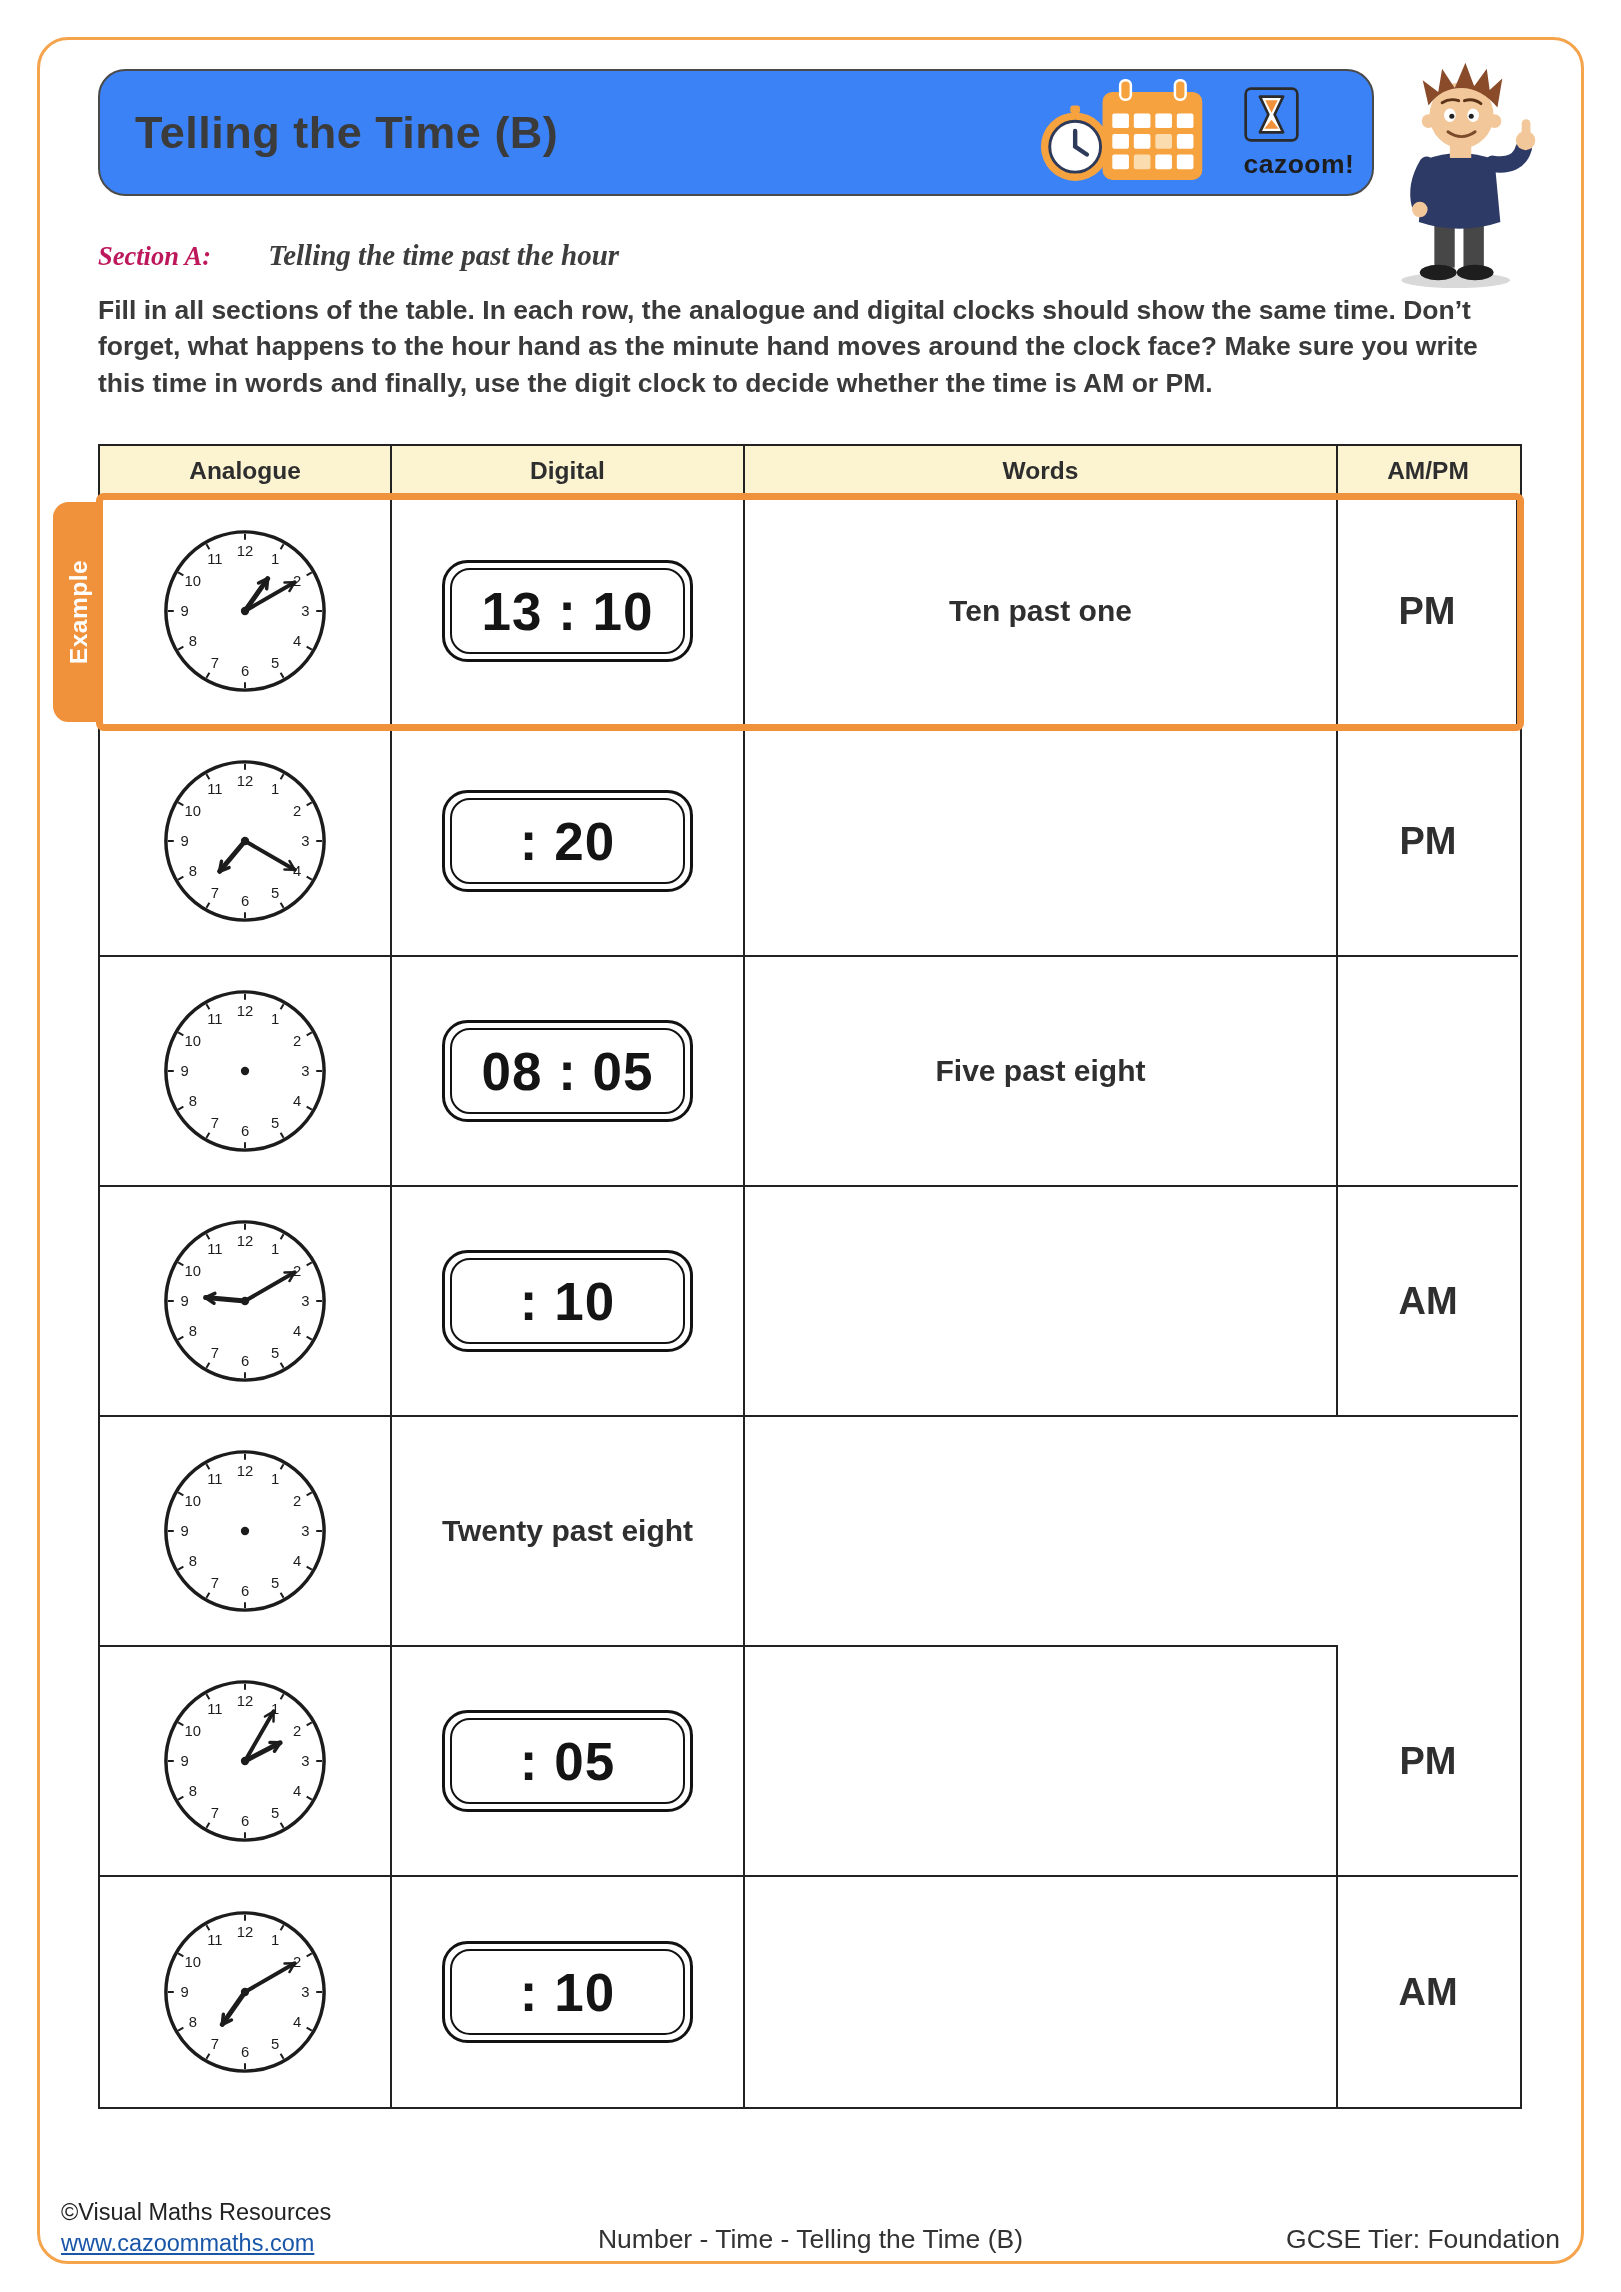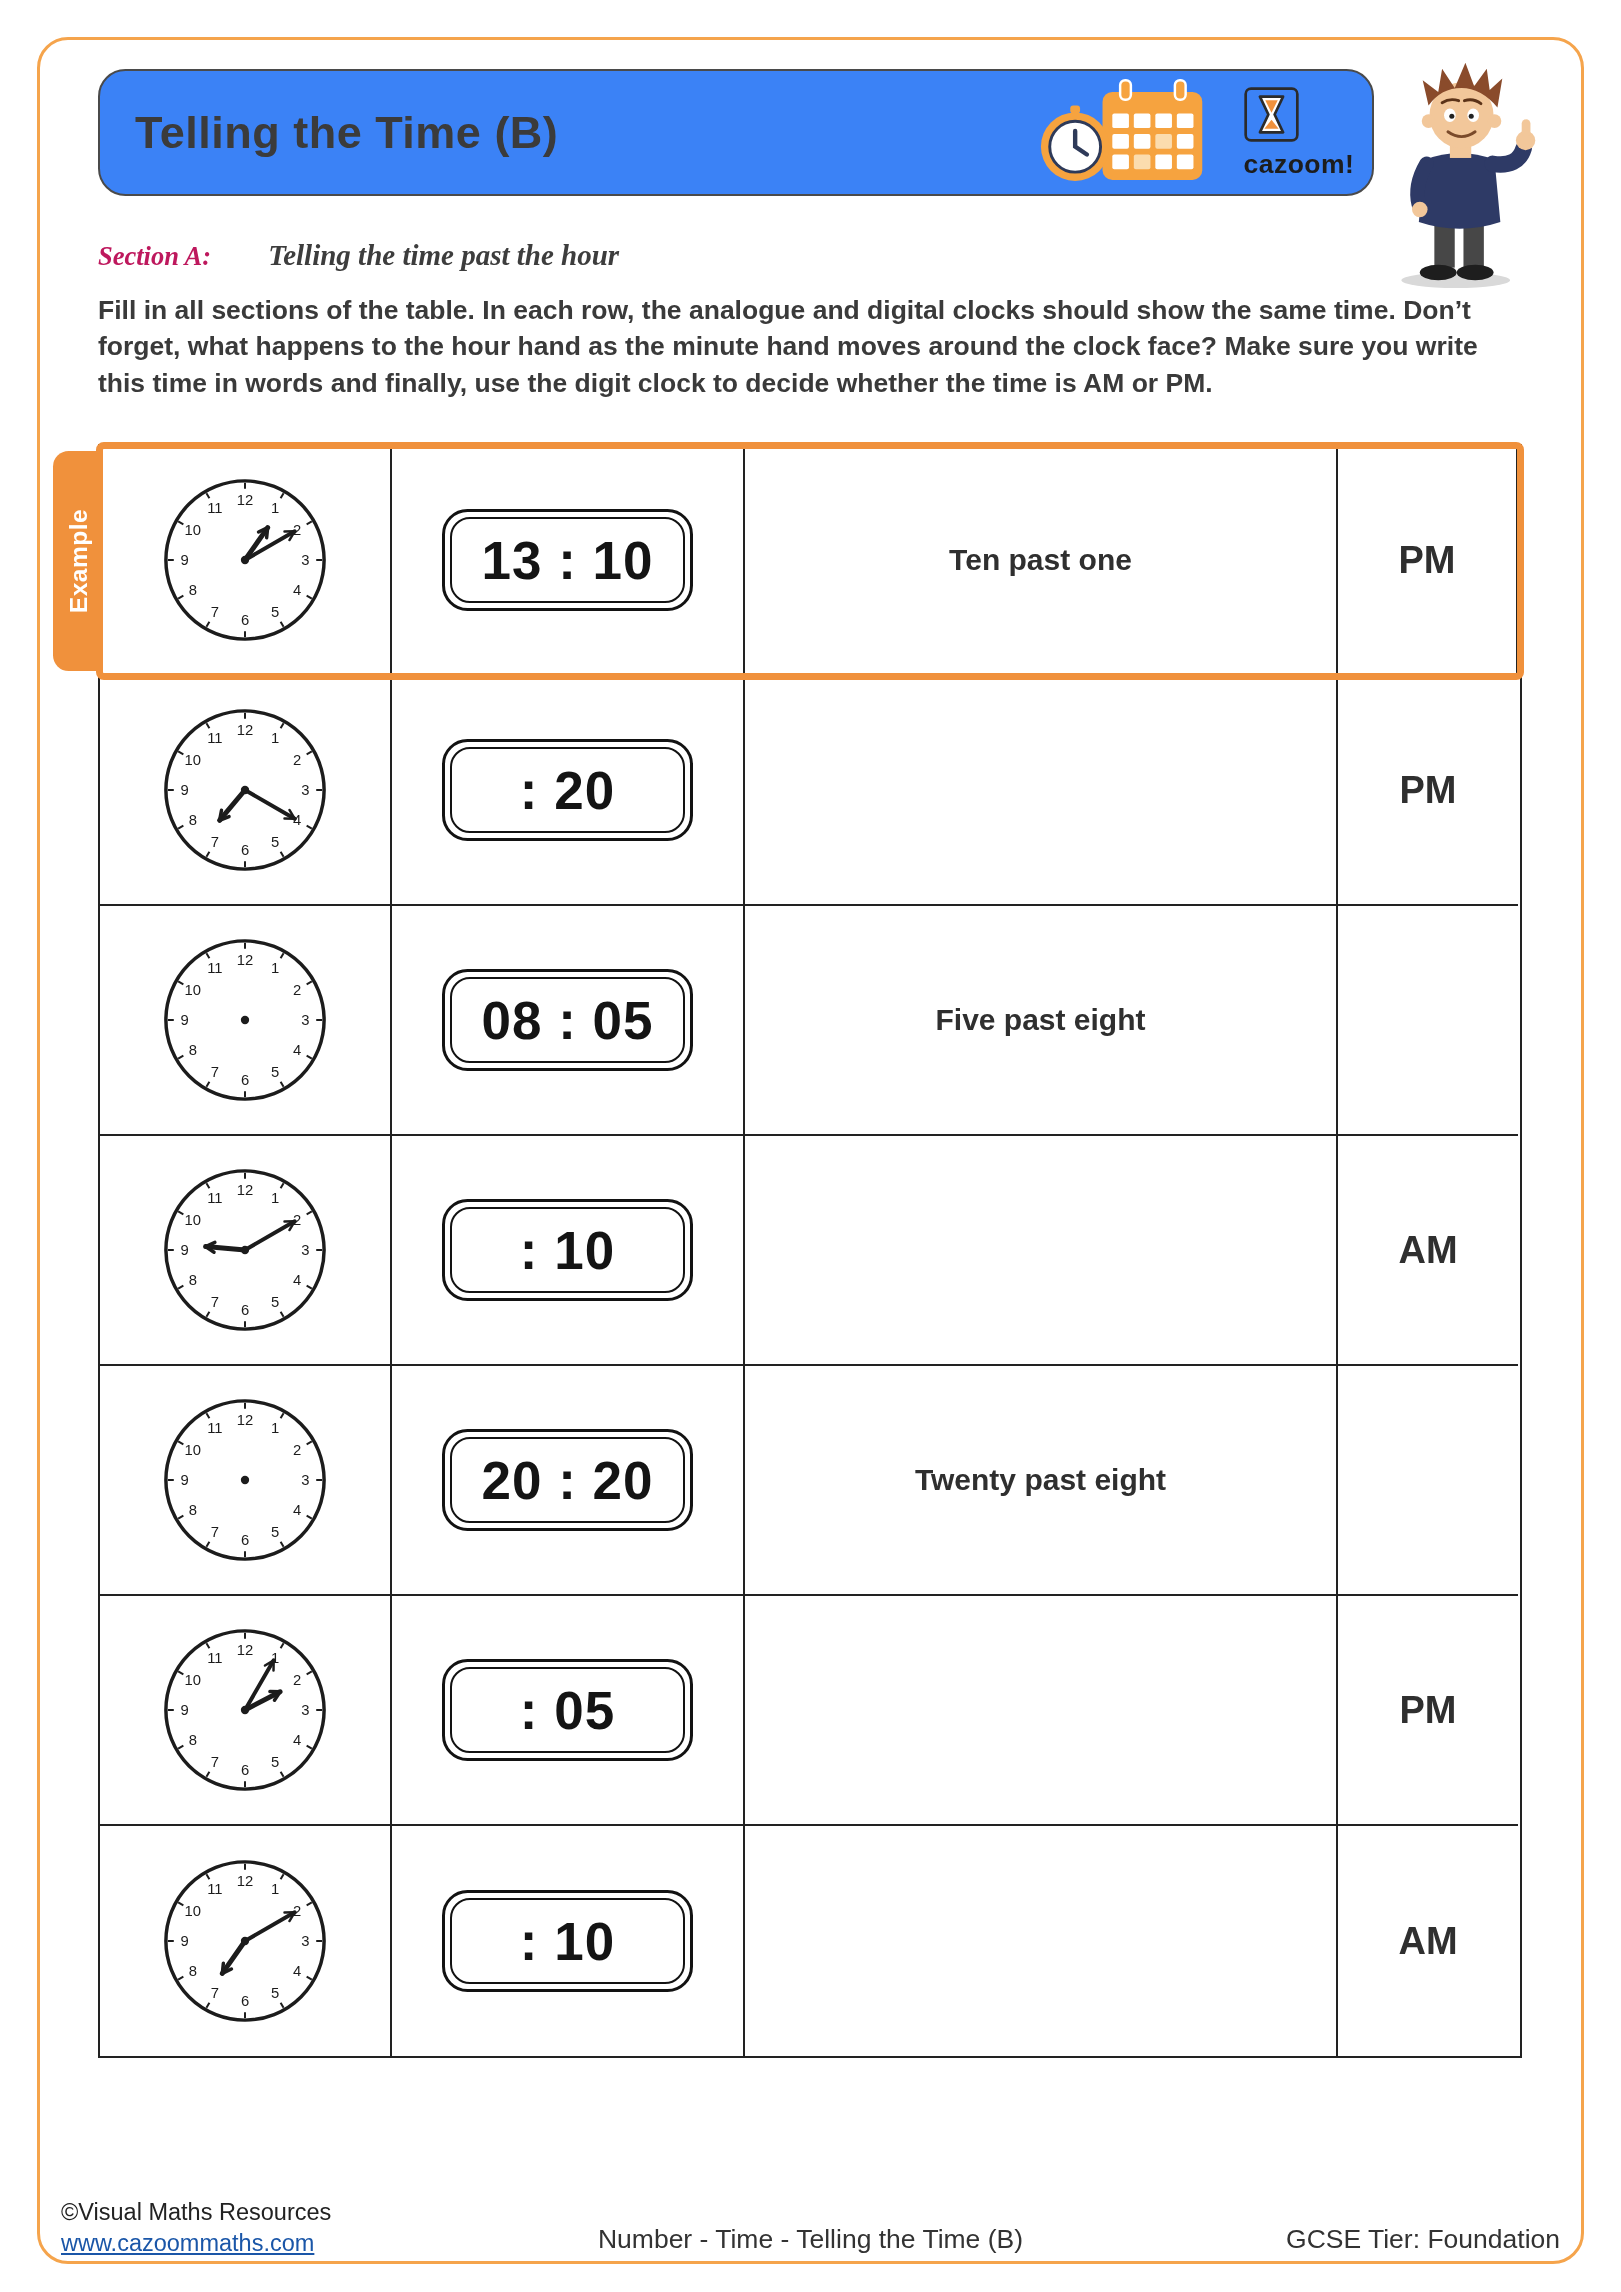--- a/index.html
+++ b/index.html
@@ -171,20 +171,26 @@
   </div>
 
   <div class="section-line">
     <span class="sec-label">Section A:</span>
     <span class="sec-title">Telling the time past the hour</span>
   </div>
 
   <p class="instructions">Fill in all sections of the table. In each row, the analogue and digital clocks should show the same time. Don’t forget, what happens to the hour hand as the minute hand moves around the clock face? Make sure you write this time in words and finally, use the digit clock to decide whether the time is AM or PM.</p>
 
   <div class="table-wrap">
+    <div class="thead">
+      <div class="th">Analogue</div>
+      <div class="th">Digital</div>
+      <div class="th">Words</div>
+      <div class="th">AM/PM</div>
+    </div>
     <div>
         <div class="trow example">
           <div class="td">
             <svg viewBox="0 0 180 180" width="178" height="178" class="clock">
               <circle cx="90" cy="90" r="80" fill="#fff" stroke="#1c1c1c" stroke-width="3.5"></circle>
               <line x1="126" y1="27.646170927520416" x2="129" y2="22.450018504813784" stroke="#1c1c1c" stroke-width="2"></line>
               <text x="120.5" y="37.17245036914924" text-anchor="middle" dominant-baseline="central" font-size="15" fill="#1c1c1c">1</text>
               <line x1="152.35382907247958" y1="53.99999999999999" x2="157.54998149518622" y2="50.99999999999999" stroke="#1c1c1c" stroke-width="2"></line>
               <text x="142.82754963085074" y="59.49999999999999" text-anchor="middle" dominant-baseline="central" font-size="15" fill="#1c1c1c">2</text>
               <line x1="162" y1="90" x2="168" y2="90" stroke="#1c1c1c" stroke-width="2"></line>
@@ -404,27 +410,20 @@
               <line x1="18" y1="90.00000000000001" x2="12" y2="90.00000000000001" stroke="#1c1c1c" stroke-width="2"></line>
               <text x="29" y="90.00000000000001" text-anchor="middle" dominant-baseline="central" font-size="15" fill="#1c1c1c">9</text>
               <line x1="27.646170927520423" y1="53.99999999999999" x2="22.450018504813784" y2="50.99999999999999" stroke="#1c1c1c" stroke-width="2"></line>
               <text x="37.172450369149246" y="59.49999999999999" text-anchor="middle" dominant-baseline="central" font-size="15" fill="#1c1c1c">10</text>
               <line x1="53.99999999999997" y1="27.646170927520437" x2="50.999999999999964" y2="22.450018504813812" stroke="#1c1c1c" stroke-width="2"></line>
               <text x="59.49999999999997" y="37.17245036914926" text-anchor="middle" dominant-baseline="central" font-size="15" fill="#1c1c1c">11</text>
               <line x1="89.99999999999999" y1="18" x2="89.99999999999999" y2="12" stroke="#1c1c1c" stroke-width="2"></line>
               <text x="89.99999999999999" y="29" text-anchor="middle" dominant-baseline="central" font-size="15" fill="#1c1c1c">12</text>
               <circle cx="90" cy="90" r="4.2" fill="#1c1c1c"></circle>
             </svg>
-          </div>
-          <div class="td">
-            <div class="digital">
-              <div class="digital-inner">
-                <span>20 : 20</span>
-              </div>
-            </div>
           </div>
           <div class="td">
             <span class="words">Twenty past eight</span>
           </div>
           <div class="td">
             <span class="ampm"></span>
           </div>
         </div>
         <div class="trow">
           <div class="td">

